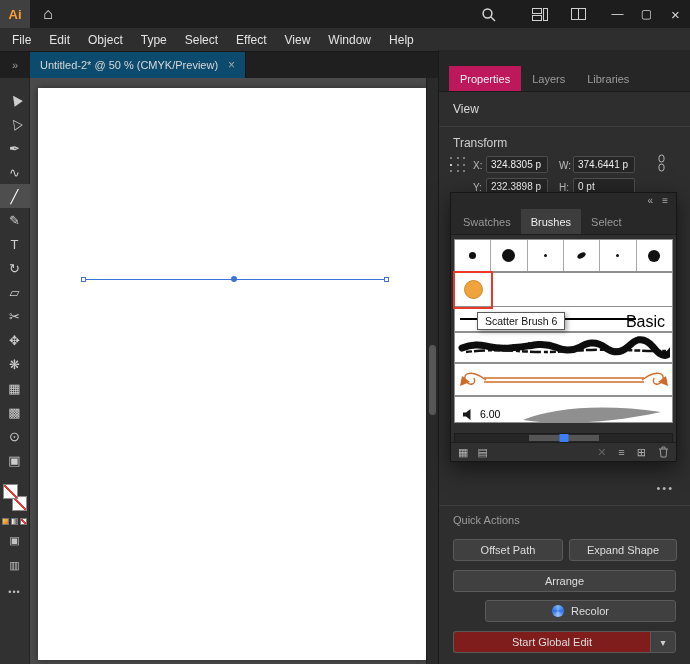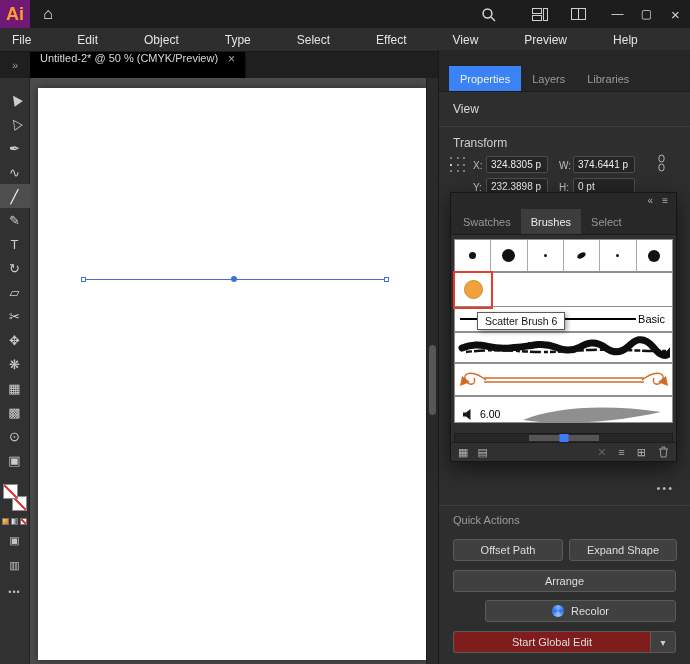--- a/index.html
+++ b/index.html
@@ -1,36 +1,36 @@
 <!DOCTYPE html>
 <html><head>
 <meta charset="utf-8">
 <style>
   html,body{margin:0;padding:0;background:#0e0e0e;}
   *{user-select:none;}
   .app{position:relative;width:690px;height:664px;background:#323232;font-family:"Liberation Sans",sans-serif;overflow:hidden;}
 
   
   .titlebar{position:absolute;top:0;left:0;right:0;height:28px;background:#1d1d1d;display:flex;align-items:center;}
-  .ai-logo{width:30px;height:28px;background:#701a75;color:#ff9e2e;font-weight:bold;font-size:18px;display:flex;align-items:center;justify-content:center;}
+  .ai-logo{width:30px;height:28px;background:#404040;color:#ff9e2e;font-weight:bold;font-size:13px;display:flex;align-items:center;justify-content:center;}
   .home-btn{width:36px;height:28px;display:flex;align-items:center;justify-content:center;color:#e6e6e6;font-size:16px;}
   .tb-spacer{flex:1;}
   .tb-icon{width:30px;height:28px;display:flex;align-items:center;justify-content:center;}
   .tb-gap{width:22px;}
   .win-btn{width:29px;height:28px;display:flex;align-items:center;justify-content:center;color:#d6d6d6;font-size:12px;}
   .win-btn.close{font-size:15px;}
 
   
-  .menubar{position:absolute;top:28px;left:0;right:0;height:23px;background:#2e2e2e;border-bottom:1px solid #191919;display:flex;align-items:center;padding-left:3px;gap:28px;}
+  .menubar{position:absolute;top:28px;left:0;right:0;height:23px;background:#2e2e2e;border-bottom:1px solid #191919;display:flex;align-items:center;padding-left:3px;}
   .menu-item{padding:0 9px;font-size:12px;color:#e4e4e4;height:100%;display:flex;align-items:center;}
 
   
   .tabbar{position:absolute;top:52px;left:0;width:438px;height:26px;background:#1f1f1f;display:flex;}
   .collapse-strip{width:30px;display:flex;align-items:center;justify-content:center;color:#9b9b9b;font-size:11px;}
-  .doc-tab{width:216px;background:#000000;display:flex;padding:0 10px;border-right:1px solid #141414;box-sizing:border-box;}
+  .doc-tab{width:216px;background:#0c4a6e;display:flex;align-items:center;padding:0 10px;border-right:1px solid #141414;box-sizing:border-box;}
   .doc-tab-title{font-size:11px;color:#d8d8d8;white-space:nowrap;overflow:hidden;flex:1;}
   .doc-tab-close{color:#a8a8a8;font-size:12px;margin-left:8px;}
 
   
   .toolbar{position:absolute;top:78px;left:0;width:30px;bottom:0;background:#313131;border-right:1px solid #232323;display:flex;flex-direction:column;align-items:center;padding-top:10px;box-sizing:border-box;}
   .tool{width:30px;height:24px;display:flex;align-items:center;justify-content:center;color:#cdcdcd;font-size:13px;flex:none;}
   .tool.selected{background:#4e4e4e;color:#ffffff;}
   .rot{display:inline-block;transform:rotate(-125deg);}
   .fs-widget{position:relative;width:24px;height:27px;margin-top:12px;flex:none;}
   .swatch{position:absolute;width:15px;height:15px;background:#fff;border:1px solid #8a8a8a;box-sizing:border-box;overflow:hidden;}
@@ -55,21 +55,21 @@
   .anchor.a-right{left:346px;top:189px;}
   .midpoint{position:absolute;left:193px;top:188px;width:6px;height:6px;border-radius:50%;background:#3f72d8;}
   .vscroll{position:absolute;top:78px;left:426px;width:12px;bottom:0;background:#2a2a2a;border-left:1px solid #1e1e1e;box-sizing:border-box;}
   .vscroll-thumb{position:absolute;left:2px;right:2px;top:267px;height:70px;background:#5a5a5a;border-radius:4px;}
 
   
   .right{position:absolute;top:50px;left:438px;right:0;bottom:0;background:#2e2e2e;border-left:1px solid #1a1a1a;box-sizing:border-box;}
   .panel-top{position:absolute;top:0;left:0;right:0;height:16px;background:#262626;}
   .panel-tabs{position:absolute;top:16px;left:0;right:0;height:26px;background:#262626;display:flex;align-items:stretch;padding-left:10px;border-bottom:1px solid #1c1c1c;box-sizing:border-box;}
   .ptab{display:flex;align-items:center;padding:0 11px;font-size:11px;color:#9c9c9c;}
-  .ptab.active{background:#3b82f6;color:#f1f1f1;}
+  .ptab.active{background:#be185d;color:#f1f1f1;}
   .sel-label{position:absolute;top:52px;left:14px;font-size:12px;color:#dadada;}
   .divider{position:absolute;left:0;right:0;height:1px;background:#3d3d3d;}
   .tf-title{position:absolute;top:86px;left:14px;font-size:12px;color:#cfcfcf;}
   .refpoint{position:absolute;left:11px;top:107px;width:17px;height:17px;display:grid;grid-template-columns:repeat(3,1fr);gap:3px;}
   .refpoint i{width:2px;height:2px;background:#9a9a9a;border-radius:50%;}
   .refpoint i.sel{background:#ffffff;}
   .tf-label{position:absolute;font-size:10px;color:#bdbdbd;}
   .tf-field{position:absolute;width:62px;height:17px;background:#252525;border:1px solid #4d4d4d;border-radius:2px;color:#ececec;font-size:10px;font-family:"Liberation Sans",sans-serif;padding:0 4px;box-sizing:border-box;}
   .link-icon{position:absolute;left:217px;top:104px;}
   .more-dots{position:absolute;top:432px;right:16px;color:#b8b8b8;font-size:11px;letter-spacing:2px;}
@@ -106,21 +106,21 @@
   .row-cells1{top:46px;height:33px;}
   .row-cells2{top:79px;height:35px;}
   .row-basic{top:113px;height:26px;}
   .row-charcoal{top:139px;height:31px;display:flex;align-items:center;justify-content:center;overflow:hidden;}
   .row-arrows{top:170px;height:33px;display:flex;align-items:center;justify-content:center;overflow:hidden;}
   .row-callig{top:203px;height:27px;overflow:hidden;}
   .scatter-dot{width:19px;height:19px;border-radius:50%;background:#f0a23d;border:1px solid #cf8a25;box-sizing:border-box;}
   .hl-red{position:absolute;left:2px;top:78px;width:40px;height:38px;border:2px solid #e8392b;box-sizing:border-box;z-index:3;}
   .tooltip{position:absolute;left:26px;top:119px;background:#ffffff;border:1px solid #5a5a5a;color:#111;font-size:10.5px;padding:2px 7px;z-index:6;box-shadow:2px 2px 5px rgba(0,0,0,.35);white-space:nowrap;}
   .basic-line{position:absolute;left:5px;top:11px;height:2px;width:176px;background:#000;}
-  .basic-label{position:absolute;right:7px;top:6px;font-size:11px;color:#000;}
+  .basic-label{position:absolute;right:7px;top:6px;font-size:16px;color:#000;}
   .callig-icon{position:absolute;left:7px;top:11px;}
   .callig-size{position:absolute;left:25px;top:11px;font-size:10.5px;color:#000;}
   .callig-stroke{position:absolute;left:62px;top:3px;}
   .bp-hscroll{position:absolute;left:3px;right:3px;top:240px;height:10px;background:#262626;border:1px solid #1c1c1c;box-sizing:border-box;}
   .bp-hthumb{position:absolute;left:50%;transform:translateX(-50%);top:1px;height:6px;width:70px;background:#555;}
   .bp-hgrip{position:absolute;left:50%;transform:translateX(-50%);top:0;height:8px;width:9px;background:#3d7ef7;}
   .bp-footer{position:absolute;left:0;right:0;bottom:0;height:19px;background:#303030;border-top:1px solid #1d1d1d;display:flex;align-items:center;padding:0 7px;box-sizing:border-box;}
   .bf-icon{color:#b0b0b0;font-size:11px;line-height:1;margin-right:9px;}
   .bf-right{margin-left:auto;display:flex;align-items:center;gap:12px;}
   .bf-right .bf-icon{margin-right:0;}
@@ -165,21 +165,21 @@
   </div>
 
   <div class="menubar">
     <div class="menu-item">File</div>
     <div class="menu-item">Edit</div>
     <div class="menu-item">Object</div>
     <div class="menu-item">Type</div>
     <div class="menu-item">Select</div>
     <div class="menu-item">Effect</div>
     <div class="menu-item">View</div>
-    <div class="menu-item">Preview</div>
+    <div class="menu-item">Window</div>
     <div class="menu-item">Help</div>
   </div>
 
   <div class="tabbar">
     <div class="collapse-strip">
         <span>»</span>
       </div>
     <div class="doc-tab">
       <span class="doc-tab-title">Untitled-2* @ 50 % (CMYK/Preview)</span>
       <span class="doc-tab-close">×</span>

